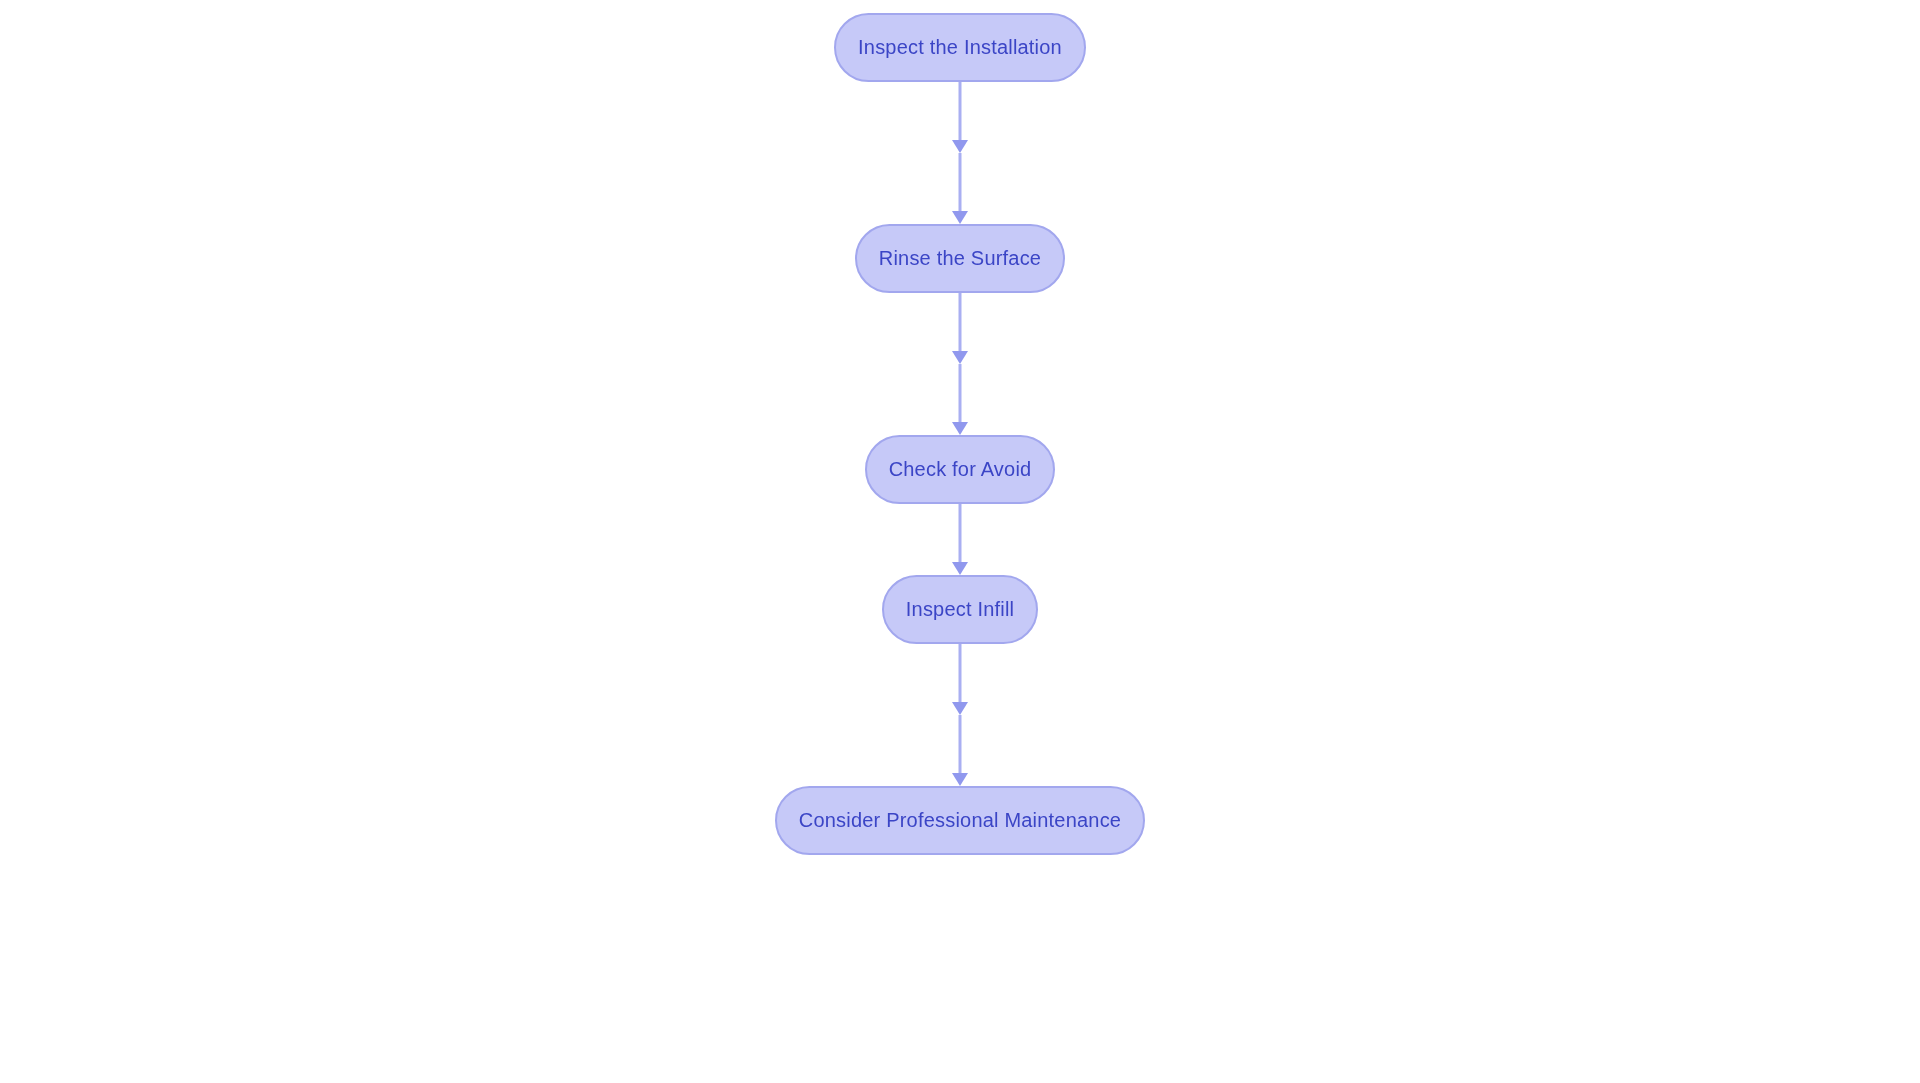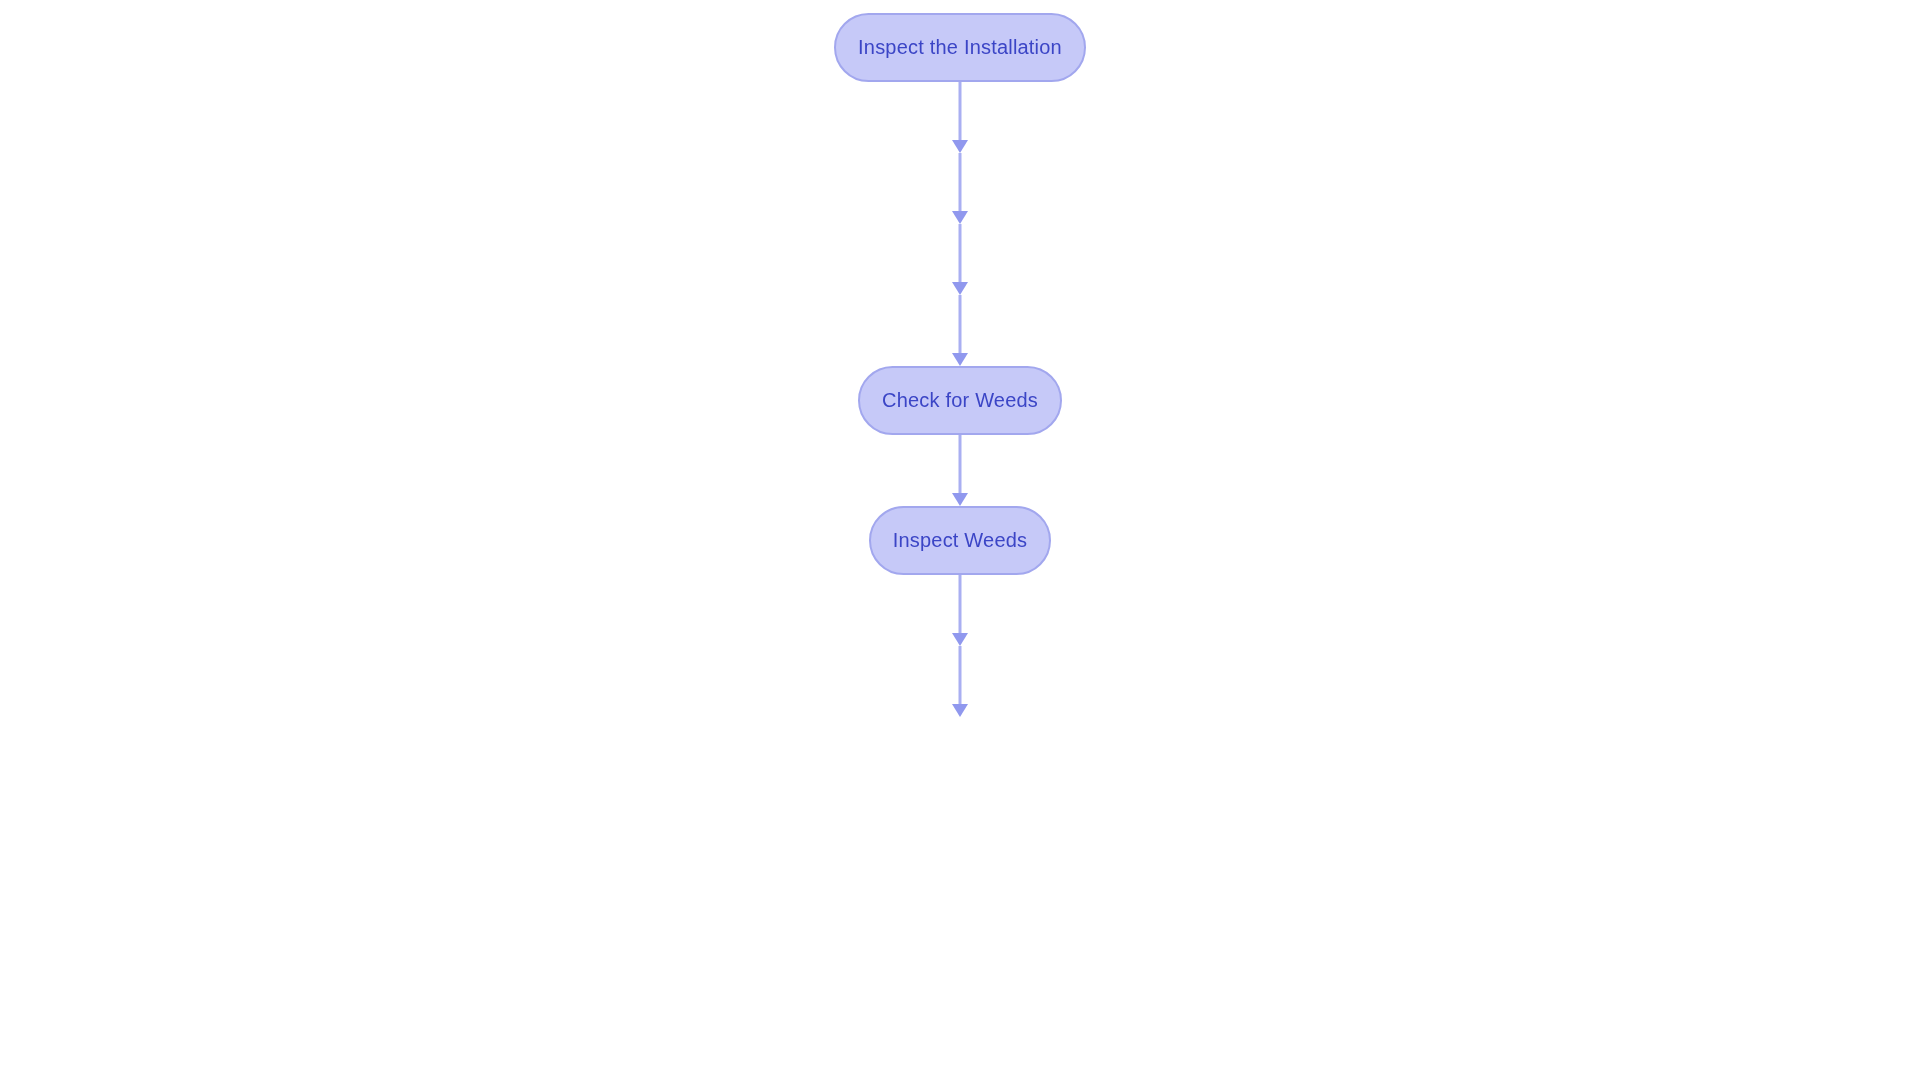--- a/index.html
+++ b/index.html
@@ -77,50 +77,56 @@
     <div class="arrow-line"></div>
     <div class="arrowhead"></div>
   </div>
 
 
   <div class="connector-arrow">
     <div class="arrow-line"></div>
     <div class="arrowhead"></div>
   </div>
 
+  <div class="flow-node">
+    <span>Rinse the Surface</span>
+  </div>
 
   <div class="connector-arrow">
     <div class="arrow-line"></div>
     <div class="arrowhead"></div>
   </div>
 
 
   <div class="connector-arrow">
     <div class="arrow-line"></div>
     <div class="arrowhead"></div>
   </div>
 
   <div class="flow-node">
-    <span>Check for Weeds</span>
+    <span>Check for Avoid</span>
   </div>
 
   <div class="connector-arrow">
     <div class="arrow-line"></div>
     <div class="arrowhead"></div>
   </div>
 
   <div class="flow-node">
-    <span>Inspect Weeds</span>
+    <span>Inspect Infill</span>
   </div>
 
   <div class="connector-arrow">
     <div class="arrow-line"></div>
     <div class="arrowhead"></div>
   </div>
 
 
   <div class="connector-arrow">
     <div class="arrow-line"></div>
     <div class="arrowhead"></div>
   </div>
 
+  <div class="flow-node">
+    <span>Consider Professional Maintenance</span>
+  </div>
 
 </div>
 
 </body></html>

